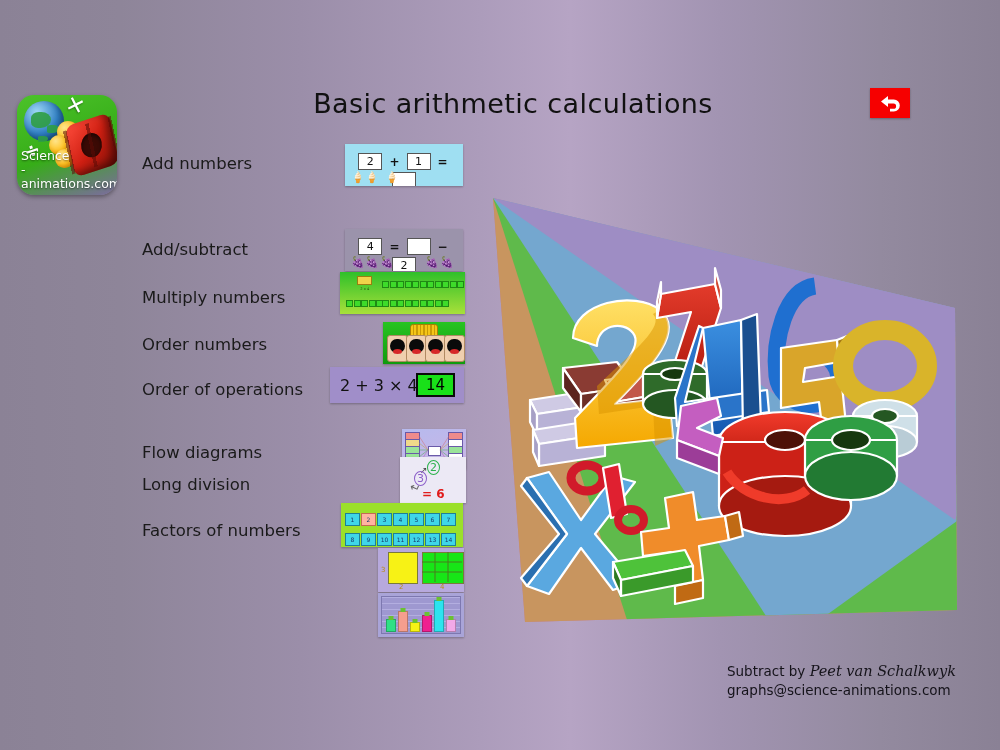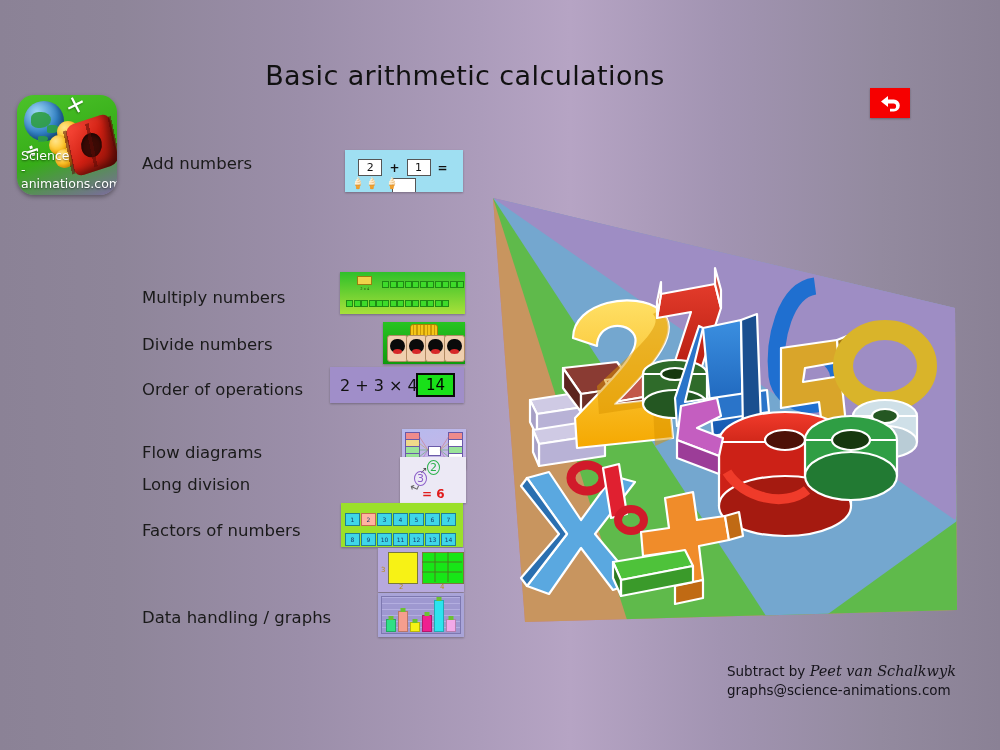--- a/index.html
+++ b/index.html
@@ -12,25 +12,26 @@
     position: relative;
     width: 1000px; height: 750px;
     background: linear-gradient(90deg,
        #8b8296 0%, #8e8599 12%, #9b8ea9 30%, #ac9cbb 48%,
        #b6a4c4 57%, #a294b2 72%, #938a9f 88%, #8a8195 100%);
     overflow: hidden;
   }
 
   
   #title {
-    position: absolute; left: 0; top: 60px; width: 930px;
+    position: absolute; left: 0; top: 88px; width: 930px;
     text-align: center;
     font-family: "DejaVu Sans", sans-serif;
     font-size: 27px; color: #111; letter-spacing: .4px;
     font-weight: 400;
+    padding-left: 48px;
   }
 
   
   #logo {
     position: absolute; left: 17px; top: 95px;
     width: 100px; height: 100px; border-radius: 17px;
     background: linear-gradient(160deg,#4cc22a 0%, #36ad18 55%, #7d6aa0 100%);
     box-shadow: 0 2px 4px rgba(0,0,0,.35);
     overflow: hidden;
   }
@@ -217,33 +218,47 @@
   <div id="back-btn">
     <svg width="26" height="18" viewBox="0 0 26 18">
       <path d="M11 2 L4 7.5 L11 13 L11 9.6 L16.5 9.6 A2.6 2.6 0 0 1 16.5 14.8 L13 14.8 L13 17.4 L16.8 17.4 A5.2 5.2 0 0 0 16.8 5.4 L11 5.4 Z" fill="#ffffff"></path>
     </svg>
   </div>
 
   <div id="menu">
 
     <div class="menu-row" style="top:154px">
       <div class="menu-label">Add numbers</div>
-      <div class="thumb" style="left:345px; top:-10px; width:118px; height:42px; background:#9fdff2;margin-top:6px;">
+      <div class="thumb" style="left:345px; top:-10px; width:118px; height:42px; background:#9fdff2;">
         <div class="eqrow">
           <span class="eqbox">2</span>
           <span class="eqop">+</span>
           <span class="eqbox">1</span>
           <span class="eqop">=</span>
           <span class="eqbox"></span>
         </div>
         <div class="fruitrow">🍦🍦      🍦</div>
       </div>
     </div>
 
 
+    <div class="menu-row" style="top:240px">
+      <div class="menu-label">Add/subtract</div>
+      <div class="thumb" style="left:345px; top:-11px; width:118px; height:42px; background:#9b93ab;">
+        <div class="eqrow">
+          <span class="eqbox">4</span>
+          <span class="eqop">=</span>
+          <span class="eqbox"></span>
+          <span class="eqop">−</span>
+          <span class="eqbox">2</span>
+        </div>
+        <div class="fruitrow">🍇🍇🍇</div>
+        <div class="fruitrow right">🍇🍇</div>
+      </div>
+    </div>
 
     <div class="menu-row" style="top:288px">
       <div class="menu-label">Multiply numbers</div>
       <div class="thumb" style="left:340px; top:-16px; width:125px; height:42px; background:linear-gradient(180deg,#2fc02a,#a8e03a);">
         <div class="grid-col" style="left:6px;">
           <div class="hdrbox"></div>
           <div class="hdrlbl">2 x 4</div>
           <div><span class="sq"></span><span class="sq"></span><span class="sq"></span><span class="sq"></span><span class="sq"></span></div>
         </div>
         <div class="grid-col" style="left:42px;">
@@ -266,21 +281,21 @@
           <div>
 
             <div></div>
             <div><span class="sq"></span><span class="sq"></span><span class="sq"></span><span class="sq"></span></div>
           </div>
         </div>
       </div>
     </div>
 
     <div class="menu-row" style="top:335px">
-      <div class="menu-label">Divide numbers</div>
+      <div class="menu-label">Order numbers</div>
       <div class="thumb" style="left:383px; top:-13px; width:82px; height:42px; background:linear-gradient(180deg,#27c421,#109a0e);">
         <div class="fries"></div>
         <div class="mouth" style="left:4px"></div>
         <div class="mouth" style="left:23px"></div>
         <div class="mouth" style="left:42px"></div>
         <div class="mouth" style="left:61px"></div>
       </div>
     </div>
 
     <div class="menu-row" style="top:380px">
@@ -365,21 +380,20 @@
               <line x1="26" y1="0" x2="26" y2="30"></line>
             <line x1="0" y1="10" x2="40" y2="10"></line>
               <line x1="0" y1="20" x2="40" y2="20"></line>
           </g>
         </svg>
         <div class="dp-lbl" style="left:62px; bottom:1px;">4</div>
       </div>
     </div>
 
     <div class="menu-row" style="top:608px">
-      <div class="menu-label">Data handling / graphs</div>
       <div class="thumb" style="left:378px; top:-15px; width:86px; height:44px; background:#a9a4d8;">
         <div style="position:absolute; inset:3px; background:
              repeating-linear-gradient(0deg,#9e98d0 0 5px,#b3aee0 5px 6px); border:1px solid #7d78b0;"></div>
         <div id="bars">
             <div class="bar" style="left: 8px; width: 8px; height: 11.3333px; background: rgb(47, 224, 133);"></div>
             <div class="bar" style="left: 20px; width: 8px; height: 18.8889px; background: rgb(245, 158, 142);"></div>
             <div class="bar" style="left: 32px; width: 8px; height: 7.55556px; background: rgb(247, 242, 21);"></div>
             <div class="bar" style="left: 44px; width: 8px; height: 15.1111px; background: rgb(239, 32, 144);"></div>
             <div class="bar" style="left: 56px; width: 8px; height: 30.2222px; background: rgb(44, 228, 239);"></div>
             <div class="bar" style="left: 68px; width: 8px; height: 11.3333px; background: rgb(242, 169, 232);"></div>

